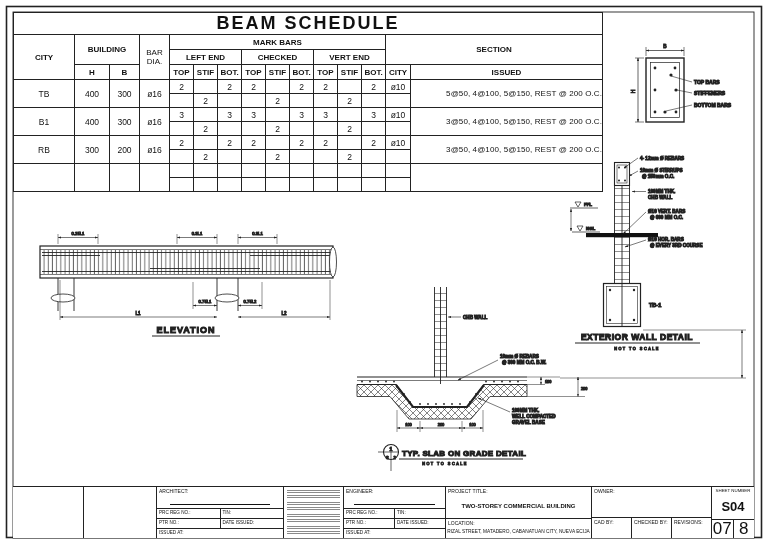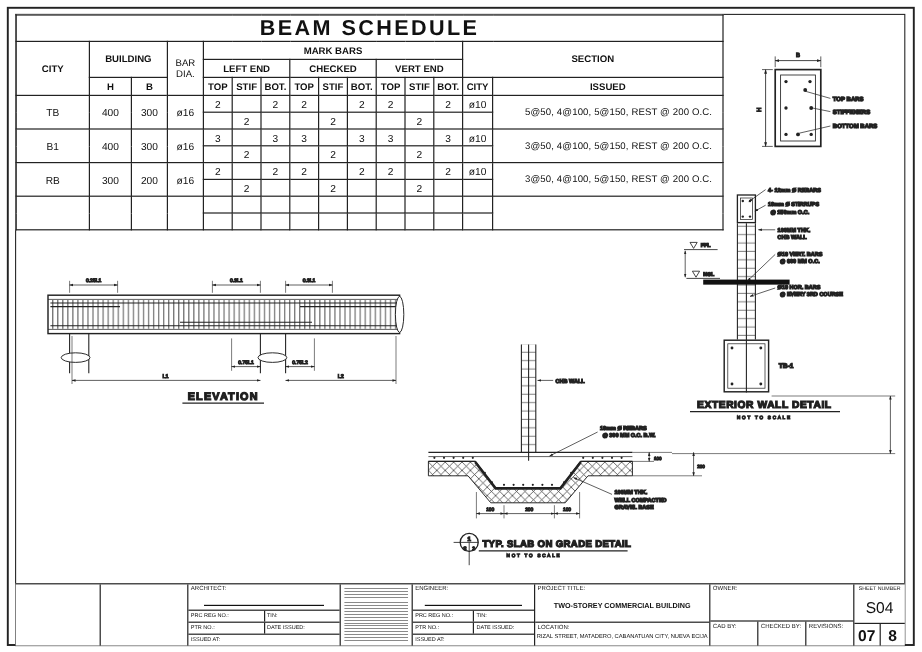--- a/index.html
+++ b/index.html
@@ -8,21 +8,21 @@
   svg text{font-family:"Liberation Sans",sans-serif;fill:#111;}
   #art{position:absolute;left:0;top:0;pointer-events:none;}
 
   
   #schedule{position:absolute;left:13px;top:12px;border-collapse:collapse;table-layout:fixed;background:#fff;}
   #schedule th,#schedule td{border:1px solid #222;padding:0;text-align:center;vertical-align:middle;
       white-space:nowrap;overflow:hidden;font-weight:normal;}
   #schedule thead th{font-size:8px;font-weight:bold;height:14px;line-height:9px;}
   #schedule tr.ttl th{font-size:18px;letter-spacing:2px;height:21px;}
   #schedule tbody td{font-size:8.5px;height:13px;}
-  #schedule td.sp{text-align:center;padding-left:18px;font-size:8px;letter-spacing:.1px;}
+  #schedule td.sp{text-align:right;padding-left:18px;font-size:8px;letter-spacing:.1px;}
   #schedule .bardia div{font-size:8px;line-height:9px;font-weight:normal;}
 
   
   .tblock{position:absolute;left:13px;top:486px;width:741px;height:52px;display:flex;
           border-top:1px solid #222;background:#fff;box-sizing:border-box;}
   .tb{box-sizing:border-box;border-right:1px solid #222;display:flex;flex-direction:column;position:relative;}
   .tb:last-child{border-right:none;}
   .lbl{font-size:5px;line-height:6px;padding:1px 0 0 2px;text-align:left;}
   .sig{flex:1;position:relative;}
   .sigline{position:absolute;left:10%;right:10%;bottom:3px;border-bottom:1.5px solid #111;}
@@ -31,23 +31,23 @@
   .fcell + .fcell{border-left:1px solid #222;}
   .fineprint{margin:3px;flex:1;
      background:repeating-linear-gradient(to bottom,#8a8a8a 0,#8a8a8a .8px,transparent .8px,transparent 2.4px);}
   .pval{flex:1;display:flex;align-items:center;justify-content:center;font-size:6px;font-weight:bold;
         text-align:center;padding:0 3px;}
   .lrow{border-top:1px solid #222;height:19px;display:flex;flex-direction:column;}
   .lval{flex:1;font-size:4.8px;text-align:center;line-height:12px;overflow:hidden;}
   .crow{border-top:1px solid #222;height:20px;display:flex;}
   .ccell{flex:1;overflow:hidden;}
   .ccell + .ccell{border-left:1px solid #222;}
-  .snum{flex:1;display:flex;align-items:center;justify-content:center;font-size:13px;font-weight:normal;}
+  .snum{flex:1;display:flex;align-items:center;justify-content:center;font-size:13px;font-weight:bold;}
   .pg{border-top:1px solid #222;height:18px;display:flex;}
-  .pgc{flex:1;display:flex;align-items:center;justify-content:center;font-size:13px;font-weight:bold;}
+  .pgc{flex:1;display:flex;align-items:center;justify-content:center;font-size:17px;font-weight:normal;}
   .pgc + .pgc{border-left:1px solid #222;}
   .shlbl{font-size:4.4px;text-align:center;padding:1px 0;}
 </style>
 </head>
 <body>
 
 <svg id="art" width="768" height="543" viewBox="0 0 768 543">
   <defs>
     <marker id="arr" viewBox="0 0 10 10" refX="9" refY="5" markerWidth="5.5" markerHeight="5.5" orient="auto-start-reverse">
       <path d="M0,1.8 L10,5 L0,8.2 z" fill="#222"></path>

